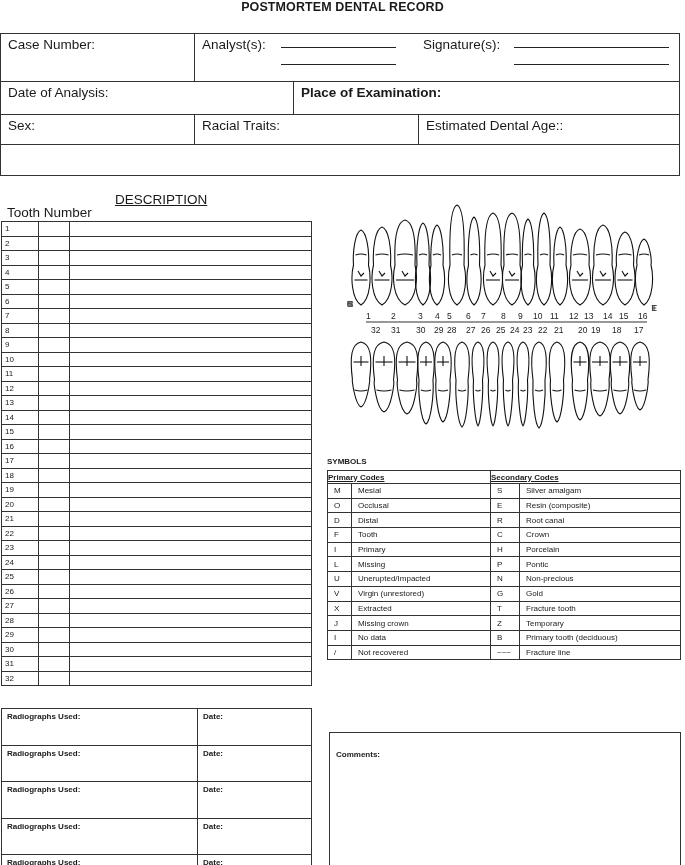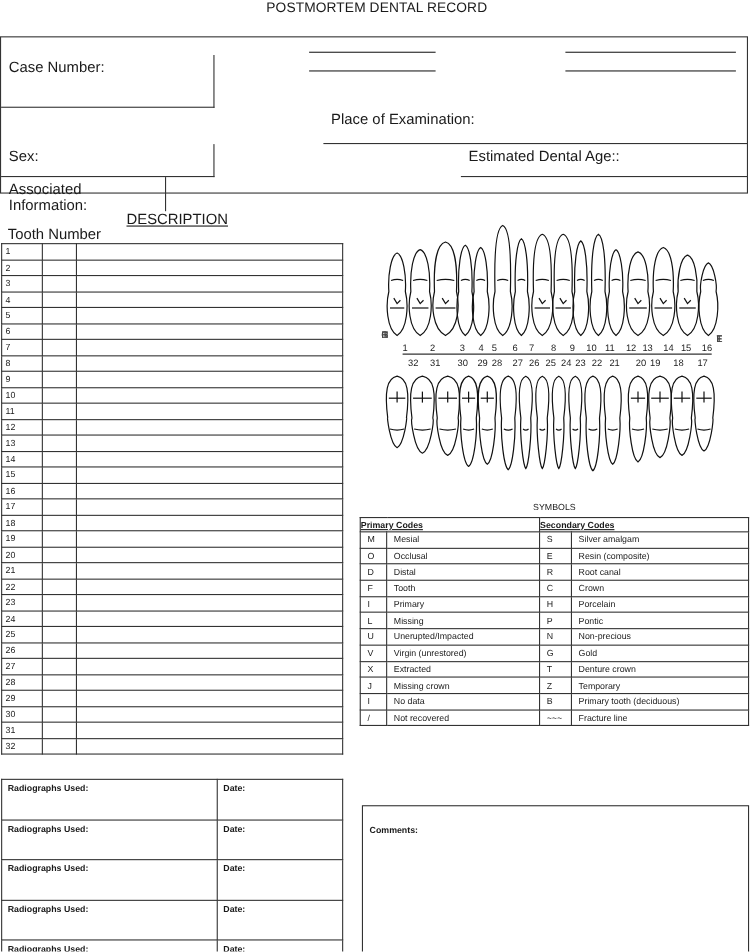--- a/index.html
+++ b/index.html
@@ -1,35 +1,35 @@
 <!DOCTYPE html>
 <html><head>
 <meta charset="utf-8">
 <style>
   html, body { margin: 0; padding: 0; background: #ffffff; }
   body { width: 685px; height: 865px; position: relative; overflow: hidden;
          font-family: "Liberation Sans", sans-serif; color: #1a1a1a; }
   .abs { position: absolute; }
-  #title { left: 0; width: 685px; top: 0; text-align: center; font-weight: normal; font-size: 12.5px; letter-spacing: 0.1px; }
+  #title { left: 0; width: 685px; top: 0; text-align: center; font-weight: bold; font-size: 12.5px; letter-spacing: 0.1px; }
 
   
   #hdr { left: 0; top: 33px; width: 680px; height: 143px; border: 1.5px solid #333; box-sizing: border-box; }
-  .hcell { position: absolute; box-sizing: border-box; border-color: #333; border-style: solid; border-width: 0; font-size: 13.5px; padding: 3px 7px; margin-top: 16px; }
+  .hcell { position: absolute; box-sizing: border-box; border-color: #333; border-style: solid; border-width: 0; font-size: 13.5px; padding: 3px 7px; }
   .sigline { position: absolute; height: 0; border-top: 1.3px solid #222; }
 
   
   #desc-title { left: 115px; top: 192px; font-size: 13.5px; text-decoration: underline; }
   #tooth-num-label { left: 7px; top: 205px; font-size: 13.5px; }
   #desc-table { left: 1px; top: 221px; width: 311px; border-collapse: collapse; }
   #desc-table td { border: 1.3px solid #333; height: 13.5px; padding: 0 0 0 3px; font-size: 8px; vertical-align: middle; }
   #desc-table td.c1 { width: 33px; }
   #desc-table td.c2 { width: 27px; }
 
   
-  #sym-title { left: 327px; width: 354px; top: 457px; text-align: center; font-size: 8px; font-weight: normal; }
+  #sym-title { left: 327px; width: 354px; top: 457px; font-size: 8px; font-weight: bold; }
   #sym-table { left: 327px; top: 470px; width: 354px; border-collapse: collapse; }
   #sym-table td, #sym-table th { border: 1.2px solid #333; font-size: 8px; height: 13.7px; padding: 0 0 0 6px; text-align: left; font-weight: normal; }
   #sym-table th { text-align: left; font-weight: bold; padding: 0; height: 12px; text-decoration: underline; }
   #sym-table td.code { width: 17px; }
   #sym-table td.pdesc { width: 132px; }
   #sym-table td.scode { width: 22px; }
 
   
   #radio-table { left: 1px; top: 708px; width: 311px; border-collapse: collapse; }
   #radio-table td { border: 1.3px solid #333; height: 29.5px; vertical-align: top; font-size: 8px; font-weight: bold; padding: 3px 5px; }
@@ -43,39 +43,46 @@
 </head>
 <body>
 
 <div id="title" class="abs">POSTMORTEM DENTAL RECORD</div>
 
 <div id="hdr" class="abs">
 
   <div class="hcell" style="left:0;top:0;width:194px;height:48px;border-right-width:1.3px;border-bottom-width:1.3px;">
     <span>Case Number:</span>
   </div>
+  <div class="hcell" style="left:194px;top:0;width:485px;height:48px;border-bottom-width:1.3px;">
+    <span>Analyst(s):</span>
+    <span style="position:absolute;left:228px;top:3px;">Signature(s):</span>
+  </div>
   <div class="sigline" style="left:280px;top:13px;width:115px;"></div>
   <div class="sigline" style="left:280px;top:30px;width:115px;"></div>
   <div class="sigline" style="left:513px;top:13px;width:155px;"></div>
   <div class="sigline" style="left:513px;top:30px;width:155px;"></div>
 
-  <div class="hcell" style="left:293px;top:48px;width:386px;height:33px;border-bottom-width:1.3px;">
+  <div class="hcell" style="left:0;top:48px;width:293px;height:33px;border-right-width:1.3px;border-bottom-width:1.3px;">
+    <span>Date of Analysis:</span>
+  </div>
+  <div class="hcell" style="left:293px;top:48px;width:386px;height:33px;border-bottom-width:1.3px;font-weight:bold;">
     <span>Place of Examination:</span>
   </div>
 
   <div class="hcell" style="left:0;top:81px;width:194px;height:30px;border-right-width:1.3px;border-bottom-width:1.3px;">
     <span>Sex:</span>
   </div>
+  <div class="hcell" style="left:194px;top:81px;width:224px;height:30px;border-right-width:1.3px;border-bottom-width:1.3px;">
+    <span>Racial Traits:</span>
+  </div>
   <div class="hcell" style="left:418px;top:81px;width:261px;height:30px;border-bottom-width:1.3px;">
     <span>Estimated Dental Age::</span>
   </div>
 
-  <div class="hcell" style="left:0;top:111px;width:150px;height:31px;border-right-width:1.3px;">
-    <span>Associated Information:</span>
-  </div>
   <div class="hcell" style="left:150px;top:111px;width:529px;height:31px;"></div>
 </div>
 
 <div id="desc-title" class="abs">DESCRIPTION</div>
 <div id="tooth-num-label" class="abs">Tooth Number</div>
 <table id="desc-table" class="abs">
   <tbody id="desc-body">
       <tr>
         <td class="c1">1</td>
         <td class="c2"></td>
@@ -512,21 +519,21 @@
       <tr>
         <td class="code">V</td>
         <td class="pdesc">Virgin (unrestored)</td>
         <td class="scode">G</td>
         <td>Gold</td>
       </tr>
       <tr>
         <td class="code">X</td>
         <td class="pdesc">Extracted</td>
         <td class="scode">T</td>
-        <td>Denture crown</td>
+        <td>Fracture tooth</td>
       </tr>
       <tr>
         <td class="code">J</td>
         <td class="pdesc">Missing crown</td>
         <td class="scode">Z</td>
         <td>Temporary</td>
       </tr>
       <tr>
         <td class="code">I</td>
         <td class="pdesc">No data</td>

